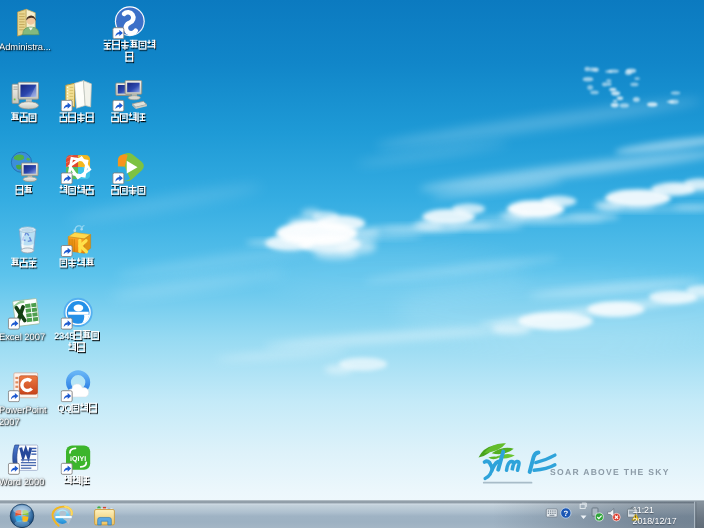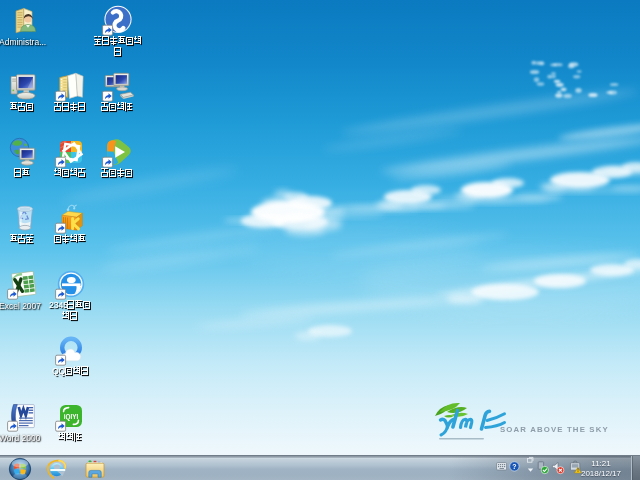--- a/index.html
+++ b/index.html
@@ -11,21 +11,21 @@
 .lbl{display:block;margin:2px auto 0}
 #tb{position:absolute;left:0;top:455px;width:640px;height:25px;
  background:linear-gradient(180deg,#8a97a1 0%,#93a0ab 5%,#cfdbe4 9%,#c3d1db 14%,#adbfce 42%,#9fb3c4 55%,#9db1c2 78%,#a4b6c5 100%);
  border-top:1px solid #717e8a}
 #tbdark{position:absolute;left:0;top:0;width:640px;height:25px;
  background:linear-gradient(90deg,rgba(47,58,74,0) 70%,rgba(47,58,74,0.10) 76%,rgba(47,58,74,0.24) 84%,rgba(44,55,70,0.36) 93%,rgba(44,55,70,0.38) 100%)}
 .orb{position:absolute;left:8px;top:1px}
 .tie{position:absolute;left:45px;top:2px}
 .tfold{position:absolute;left:84px;top:3px}
 .tray{position:absolute;left:488px;top:0}
-#clock{position:absolute;right:13px;top:3px;width:52px;text-align:center;color:#fff;
+#clock{position:absolute;right:13px;top:3px;width:52px;color:#fff;
  font-size:8px;line-height:10px;text-shadow:0 1px 1px rgba(30,40,55,0.6)}
 #showdesk{position:absolute;right:0;top:0;width:9px;height:25px;
  background:linear-gradient(180deg,#87939e,#6a7682 60%,#5f6b77);border-left:1px solid #b0bcc6;
  box-shadow:inset 1px 0 0 rgba(70,80,92,0.5)}
 </style></head><body>
 <div id="wrap">
     <svg id="bg" width="640" height="480" viewBox="0 0 640 480">
 <defs>
  <linearGradient id="sky" x1="0" y1="0" x2="0" y2="1">
   <stop offset="0" stop-color="#0b7ac0"></stop>
@@ -706,20 +706,27 @@
         <g filter="url(#lsh)">
           <text x="0" y="8" font-size="8.5" fill="#fff" font-family="Liberation Sans,sans-serif">2345</text>
           <use href="#z0" x="18" y="0"></use>
           <use href="#z3" x="26" y="0"></use>
           <use href="#z4" x="34" y="0"></use>
           <use href="#z6" x="13" y="11"></use>
           <use href="#z0" x="21" y="11"></use>
         </g>
       </svg>
     </div>
+    <div class="cell" style="left:-1px;top:334px">
+      <svg width="32" height="32" viewBox="0 0 32 32">
+        <use href="#i-ppt"></use>
+        <use href="#ov-arr" x="0" y="20.6"></use>
+      </svg>
+      <div class="tl">PowerPoint<br>2007</div>
+    </div>
     <div class="cell" style="left:47px;top:334px">
       <svg width="32" height="32" viewBox="0 0 32 32">
         <use href="#i-qqb"></use>
         <use href="#ov-arr" x="0" y="20.6"></use>
       </svg>
       <svg class="lbl" width="39" height="13" viewBox="0 0 39 13">
         <g filter="url(#lsh)">
           <text x="0" y="8" font-size="8.5" fill="#fff" font-family="Liberation Sans,sans-serif">QQ</text>
           <use href="#z4" x="13" y="0"></use>
           <use href="#z6" x="21" y="0"></use>

